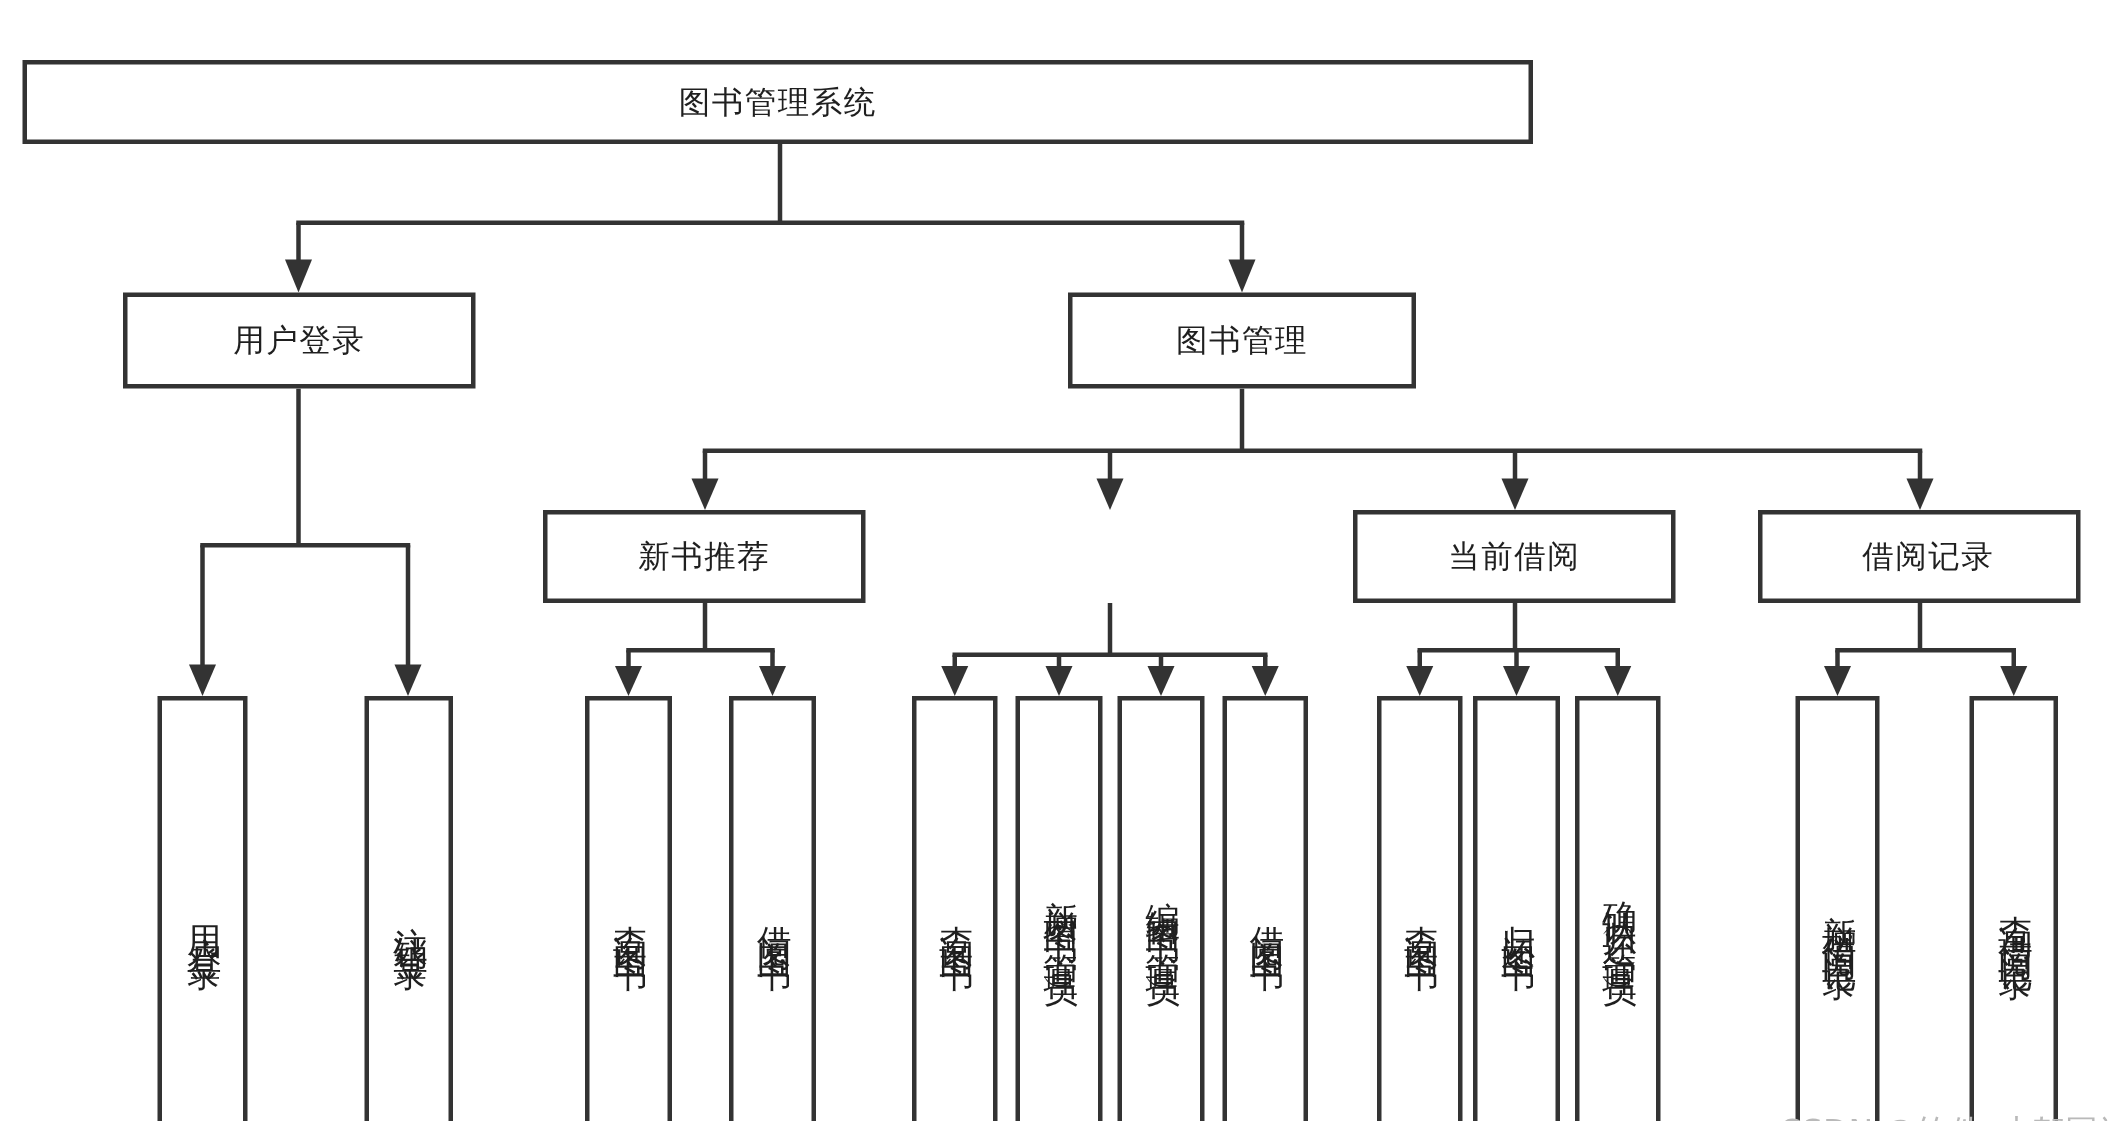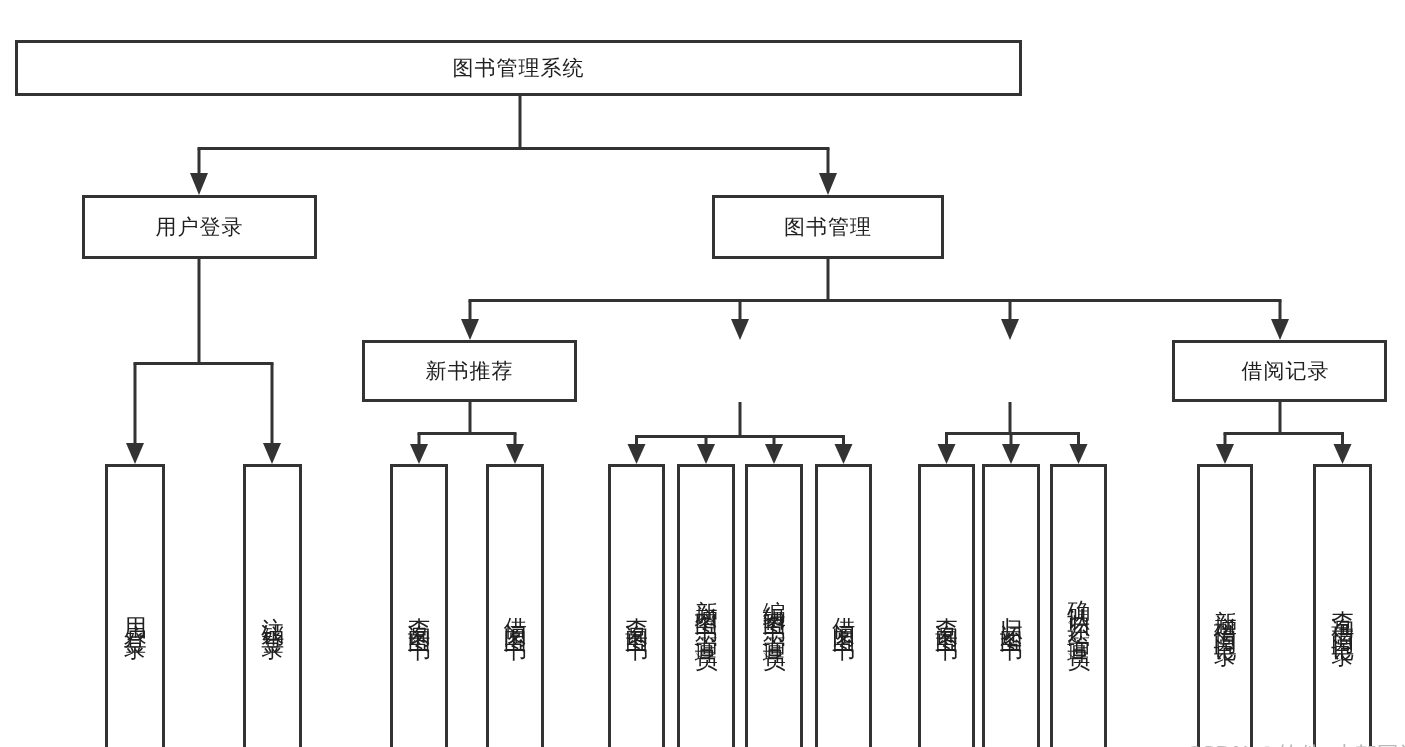--- a/index.html
+++ b/index.html
@@ -136,20 +136,23 @@
   <div class="box h" style="left:82px; top:168px; width:235px; height:64px;">
     <span>用户登录</span>
   </div>
   <div class="box h" style="left:712px; top:168px; width:232px; height:64px;">
     <span>图书管理</span>
   </div>
 
   <div class="box h" style="left:362px; top:313px; width:215px; height:62px;">
     <span>新书推荐</span>
   </div>
+  <div class="box h" style="left:902px; top:313px; width:215px; height:62px;">
+    <span>当前借阅</span>
+  </div>
   <div class="box h" style="left:1172px; top:313px; width:215px; height:62px;padding-left:12px;">
     <span>借阅记录</span>
   </div>
 
   <div class="box v" style="left:105px; top:437px; width:60px; height:298px;">
     <span class="vtext">用户登录</span>
   </div>
   <div class="box v" style="left:243px; top:437px; width:59px; height:298px;">
     <span class="vtext">注销登录</span>
   </div>

